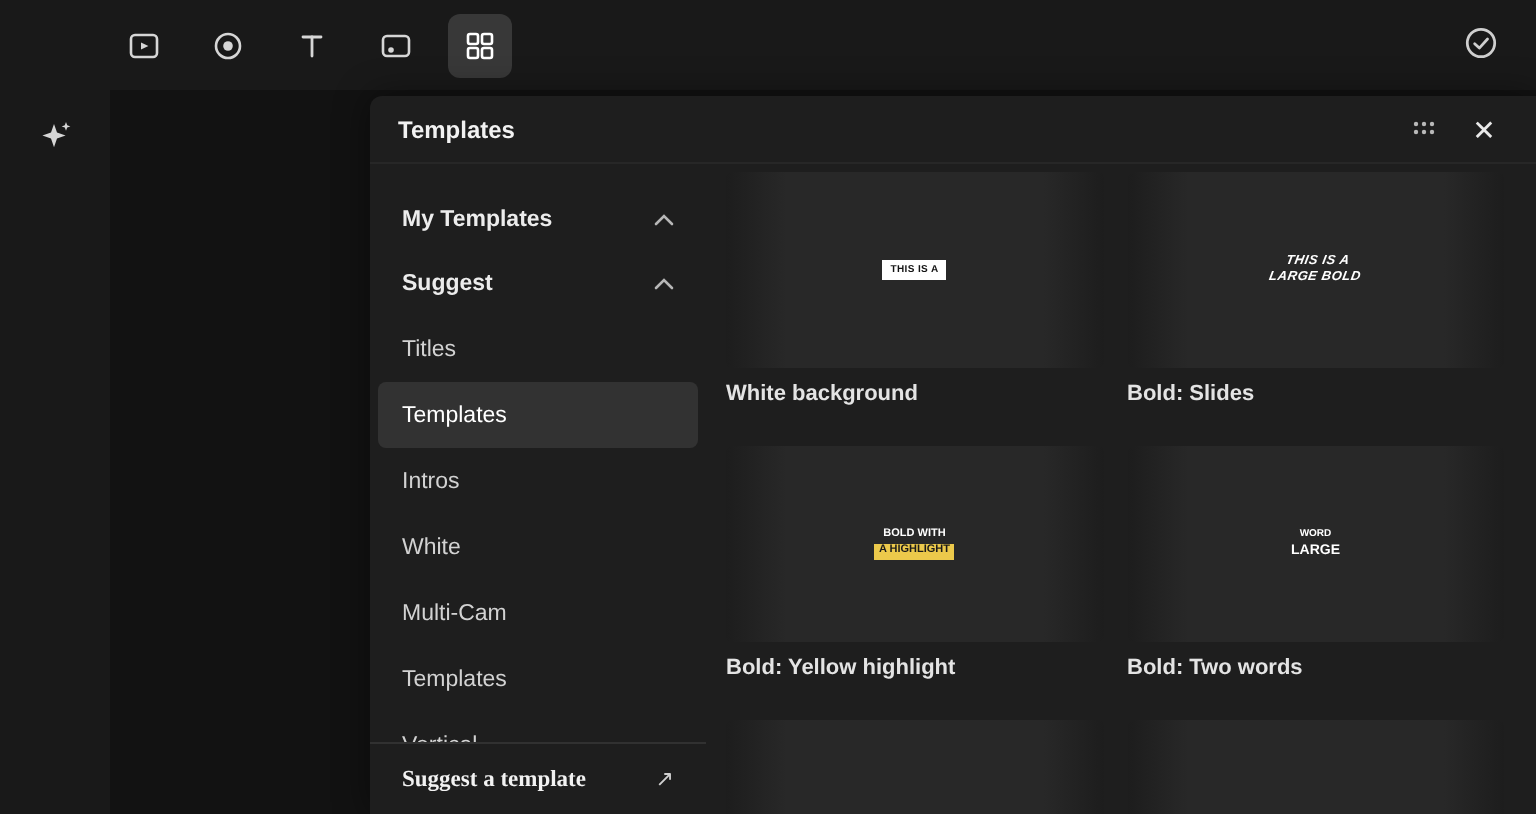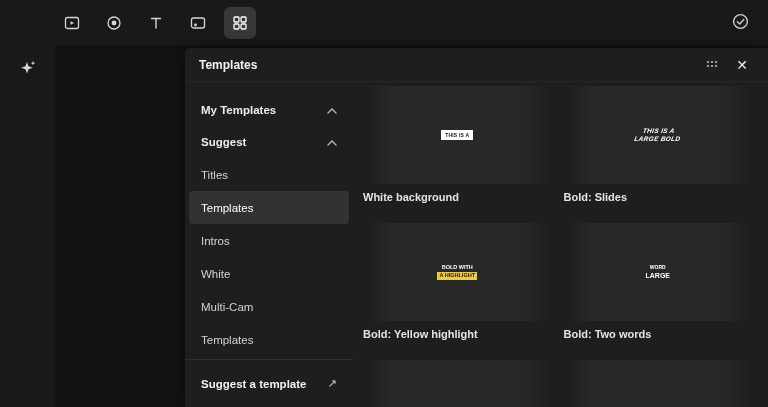--- a/index.html
+++ b/index.html
@@ -31,21 +31,21 @@
   .close-btn { color:#e9e9e9; font-size:14px; }
 
   .panel-body { position:relative; flex:1; display:flex; min-height:0; }
 
   
   .nav { position:relative; width:168px; flex:0 0 168px; overflow:hidden; }
   .nav-scroll { padding-top:12px; }
   .nav-section { height:32px; display:flex; align-items:center; justify-content:space-between; padding:0 16px; color:#ececec; font-size:11.5px; font-weight:700; cursor:pointer; }
   .nav-item { height:33px; margin:0 4px; padding:0 12px; display:flex; align-items:center; border-radius:4px; color:#d2d2d2; font-size:11.5px; cursor:pointer; }
   .nav-item.selected { background:#323232; color:#ffffff; }
-  .nav-footer { position:absolute; left:0; right:0; bottom:0; height:48px; background:#1e1e1e; border-top:1px solid #313131; display:flex; align-items:center; justify-content:space-between; padding:4px 16px; color:#f2f2f2; font-size:11.5px; font-weight:700; cursor:pointer; }
+  .nav-footer { position:absolute; left:0; right:0; bottom:0; height:36px; background:#1e1e1e; border-top:1px solid #313131; display:flex; align-items:center; justify-content:space-between; padding:4px 16px; color:#f2f2f2; font-size:11.5px; font-weight:700; cursor:pointer;font-family:Liberation Serif, serif; }
   .ext-arrow { font-size:11px; color:#cfcfcf; font-weight:400; }
 
   
   .grid { flex:1; padding:4px 16px 0 10px; display:grid; grid-template-columns:repeat(2,1fr); gap:20px 12px; align-content:start; overflow:hidden; }
   .card { cursor:pointer; }
   .thumb { height:98px; border-radius:3px; background:linear-gradient(to right,#1d1d1d 0%,#282828 16%,#282828 84%,#1d1d1d 100%); display:flex; align-items:center; justify-content:center; }
   .card-label { margin-top:7px; font-size:11px; font-weight:700; color:#e4e4e4; }
 
   
   .pv-box { background:#ffffff; color:#141414; font-size:5px; font-weight:700; padding:2px 4px; letter-spacing:.2px; line-height:1.2; }

